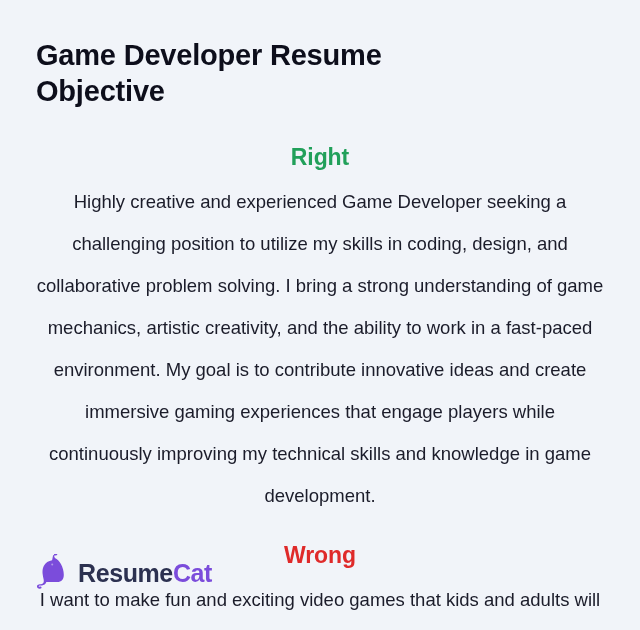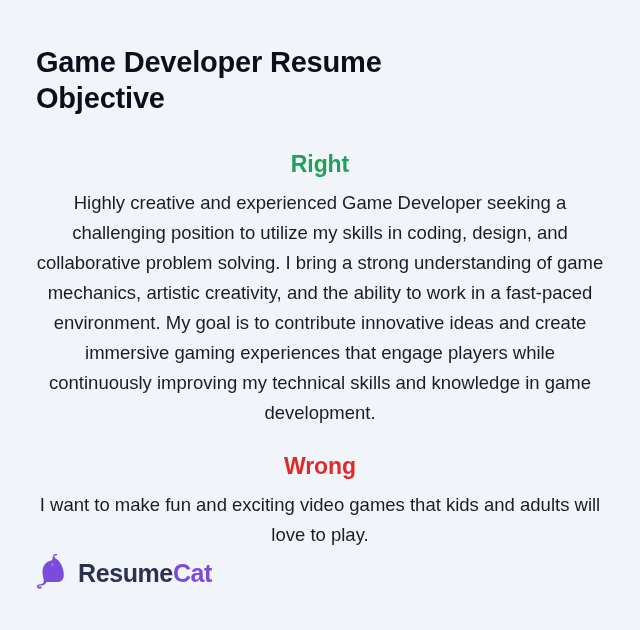--- a/index.html
+++ b/index.html
@@ -11,21 +11,21 @@
     height: 630px;
     background: #f1f4f9;
     font-family: "Liberation Sans", sans-serif;
     overflow: hidden;
   }
   .page {
     position: relative;
     width: 640px;
     height: 630px;
     box-sizing: border-box;
-    padding: 8px 36px;
+    padding: 1px 36px;
     background: #f1f4f9;
   }
   .page-title {
     margin: 0;
     padding-top: 36px;
     font-size: 29px;
     line-height: 36px;
     font-weight: 700;
     letter-spacing: -0.2px;
     color: #0d0e1b;
@@ -42,21 +42,21 @@
     font-weight: 700;
     letter-spacing: -0.1px;
   }
   .section-heading.right { color: #21a05a; }
   .section-heading.wrong { color: #df2a2a; }
   .section-right { margin-top: 34px; }
   .section-wrong { margin-top: 24px; }
   .section-body {
     margin: 10px 0 0 0;
     font-size: 18.5px;
-    line-height: 30px;
+    line-height: 42px;
     color: #1b1c2a;
     max-width: 572px;
     font-weight: 400;
   }
   .brand {
     position: absolute;
     left: 36px;
     bottom: 38px;
     display: flex;
     align-items: center;

